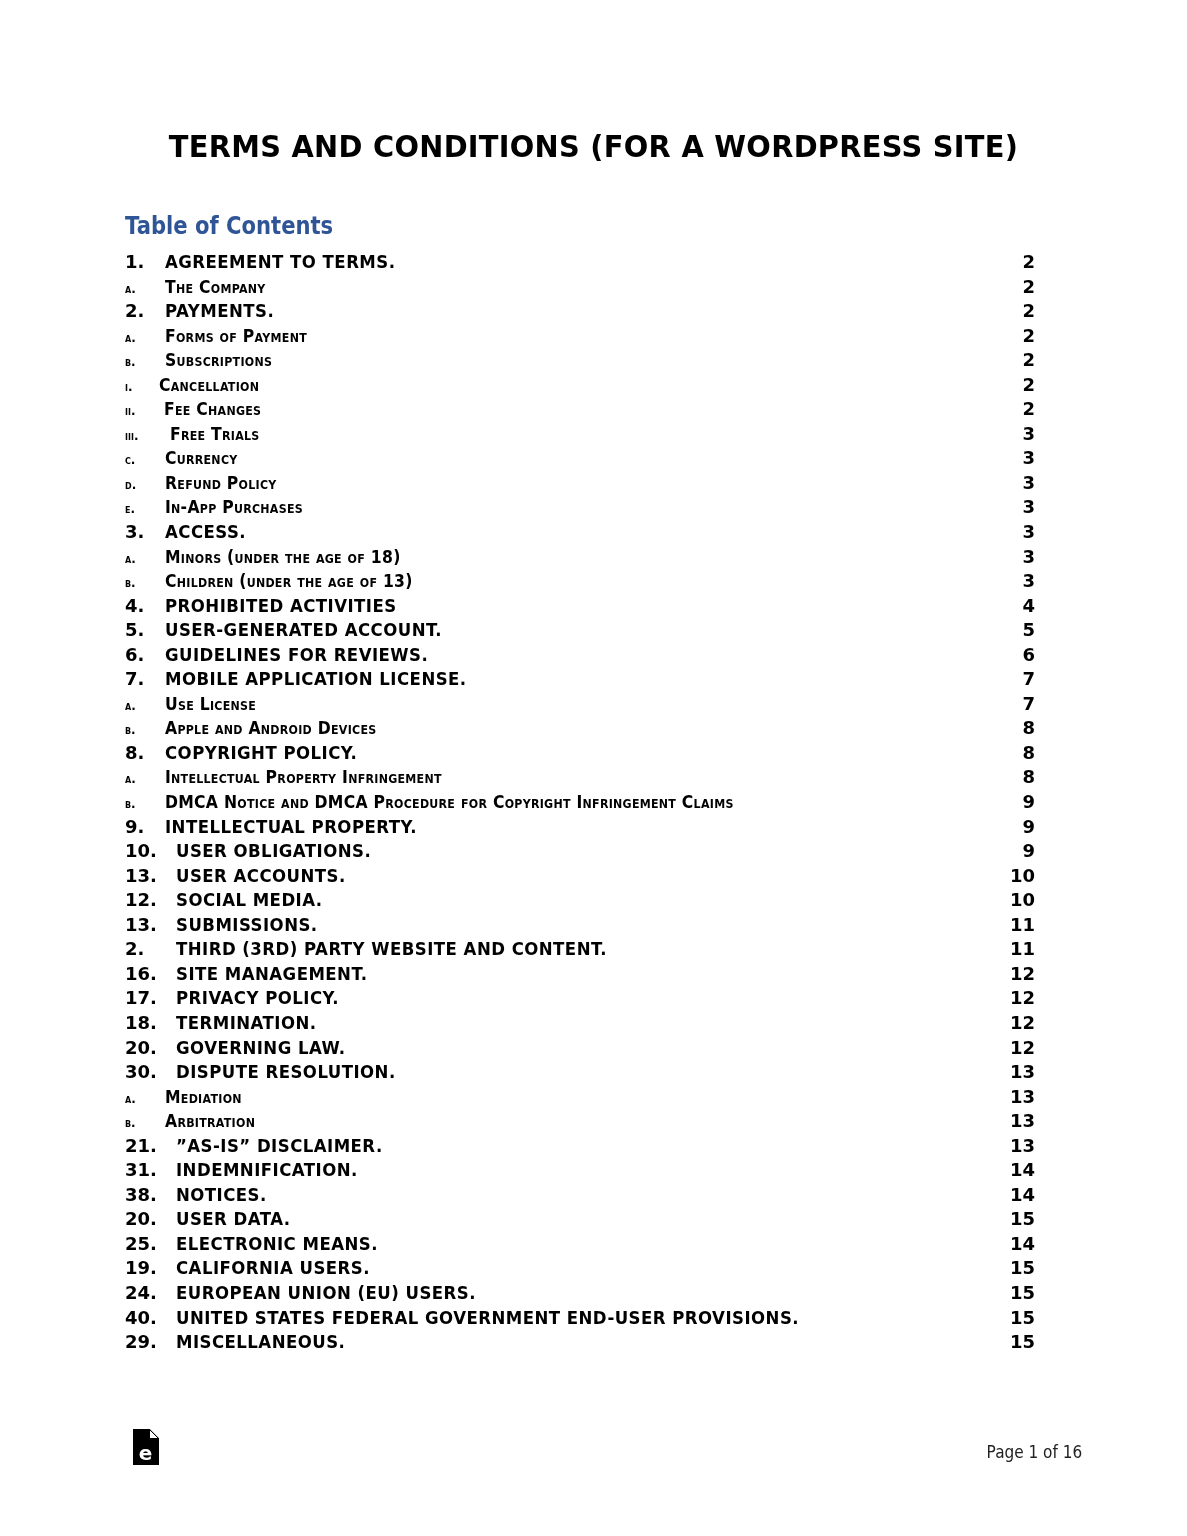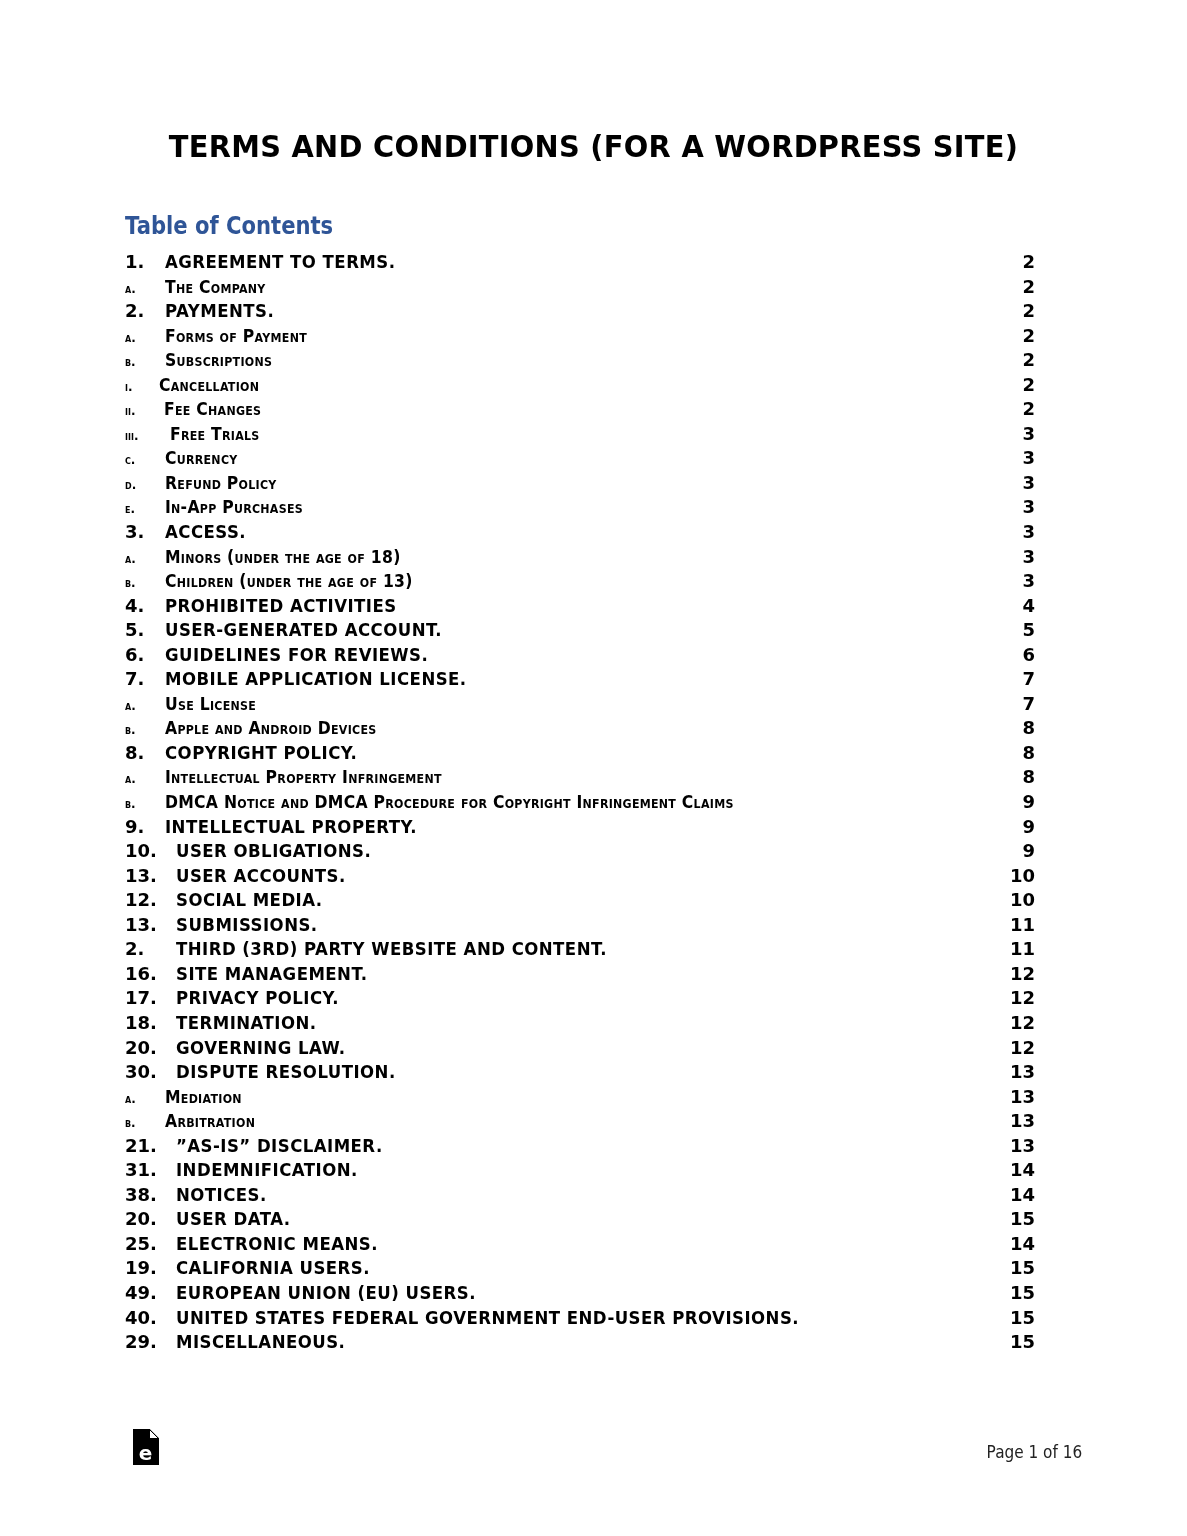--- a/index.html
+++ b/index.html
@@ -245,21 +245,21 @@
       <span class="num">25.</span>
       <span class="label">ELECTRONIC MEANS.</span>
       <span class="page">14</span>
     </div>
     <div class="toc-row lvl1 two">
       <span class="num">19.</span>
       <span class="label">CALIFORNIA USERS.</span>
       <span class="page">15</span>
     </div>
     <div class="toc-row lvl1 two">
-      <span class="num">49.</span>
+      <span class="num">24.</span>
       <span class="label">EUROPEAN UNION (EU) USERS.</span>
       <span class="page">15</span>
     </div>
     <div class="toc-row lvl1 two">
       <span class="num">40.</span>
       <span class="label">UNITED STATES FEDERAL GOVERNMENT END-USER PROVISIONS.</span>
       <span class="page">15</span>
     </div>
     <div class="toc-row lvl1 two">
       <span class="num">29.</span>

